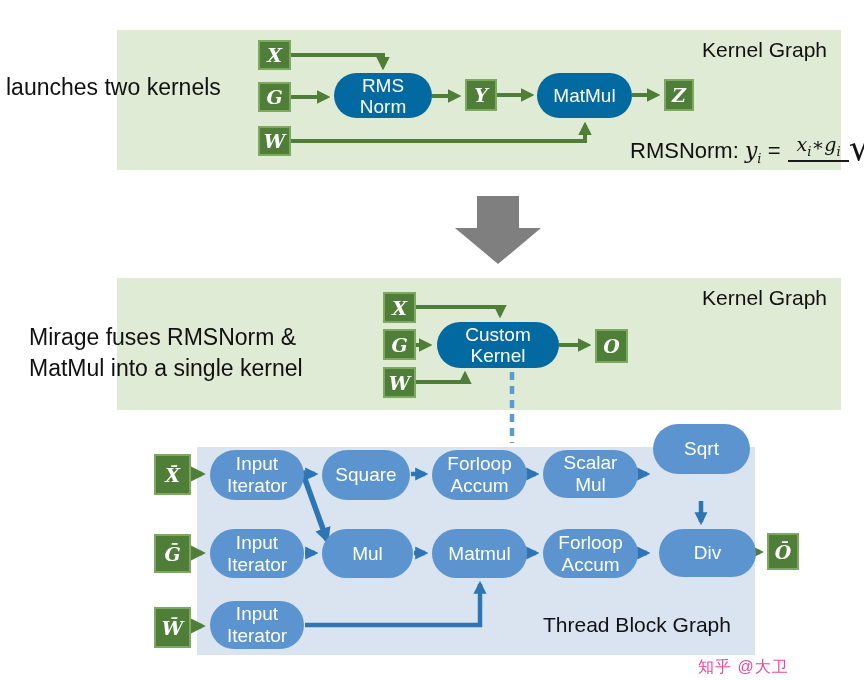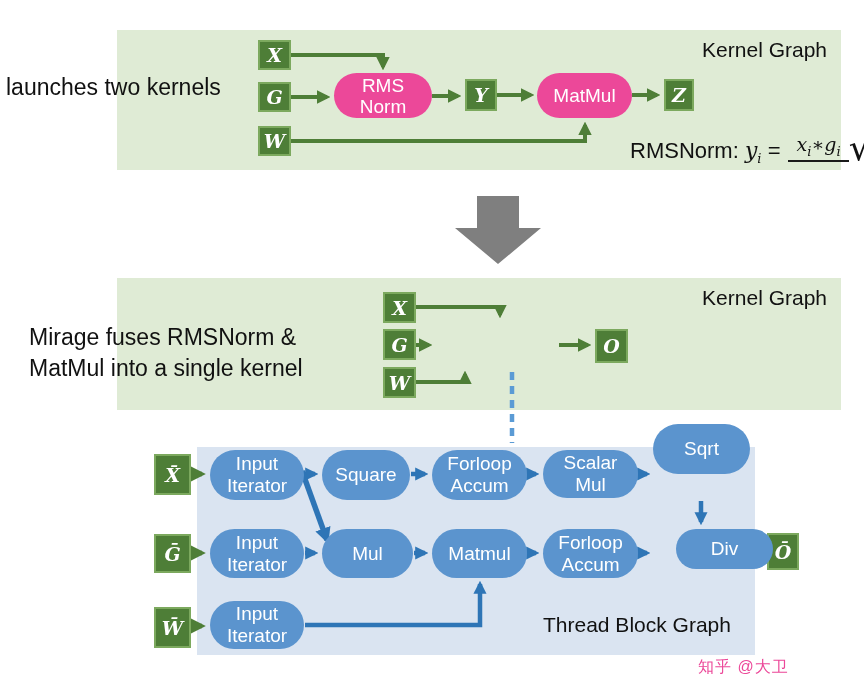--- a/index.html
+++ b/index.html
@@ -29,21 +29,21 @@
   }
   #caption-top { left:6px; top:72px; }
   #caption-mid { left:1px; top:322px;padding-left:28px; }
   .gsq {
     position:absolute; background:#4e7e37; border:2px solid #7ca95e;
     display:flex; align-items:center; justify-content:center;
     color:#fff; font-family:"DejaVu Serif", serif; font-style:italic;
     font-weight:bold; font-size:19px; z-index:4;
   }
   .gnode {
-    position:absolute; background:#ec4899; border-radius:23px;
+    position:absolute; background:#0369a1; border-radius:23px;
     display:flex; flex-direction:column; align-items:center; justify-content:center;
     color:#fff; font-size:19px; line-height:21px; z-index:4;
   }
   .bnode {
     position:absolute; background:#5b94ce; border-radius:25px;
     display:flex; flex-direction:column; align-items:center; justify-content:center;
     color:#fff; font-size:19px; line-height:22px; z-index:4;
   }
   #wires { position:absolute; left:0; top:0; z-index:3; pointer-events:none; }
   .formula {
@@ -148,20 +148,24 @@
   <div class="gsq" style="left:383px;top:292px;width:33px;height:31px">
       <span>X</span>
     </div>
   <div class="gsq" style="left:383px;top:329px;width:33px;height:31px">
       <span>G</span>
     </div>
   <div class="gsq" style="left:383px;top:367px;width:33px;height:31px">
       <span>W</span>
     </div>
 
+  <div class="gnode" style="left:437px;top:322px;width:122px;height:46px">
+    <span>Custom</span>
+    <span>Kernel</span>
+  </div>
 
   <div class="gsq" style="left:595px;top:329px;width:33px;height:34px">
       <span>O</span>
     </div>
 
   <div class="panel-blue"></div>
   <div id="tbg-title">Thread Block Graph</div>
 
   <div class="gsq" style="left:154px;top:454px;width:37px;height:41px">
       <span>X̄</span>
@@ -202,21 +206,21 @@
   <div class="bnode" style="left:322px;top:529px;width:91px;height:49px">
       <span>Mul</span>
     </div>
   <div class="bnode" style="left:432px;top:529px;width:95px;height:49px">
       <span>Matmul</span>
     </div>
   <div class="bnode" style="left:543px;top:529px;width:95px;height:49px">
     <span>Forloop</span>
     <span>Accum</span>
   </div>
-  <div class="bnode" style="left:676px;top:529px;width:97px;height:40px">
+  <div class="bnode" style="left:659px;top:529px;width:97px;height:48px">
       <span>Div</span>
     </div>
 
   <div class="bnode" style="left:210px;top:601px;width:94px;height:48px">
     <span>Input</span>
     <span>Iterator</span>
   </div>
 
   <div id="watermark">知乎 @大卫</div>
 

